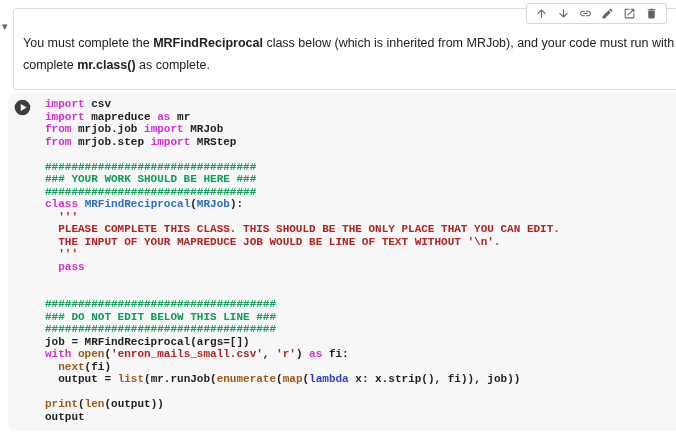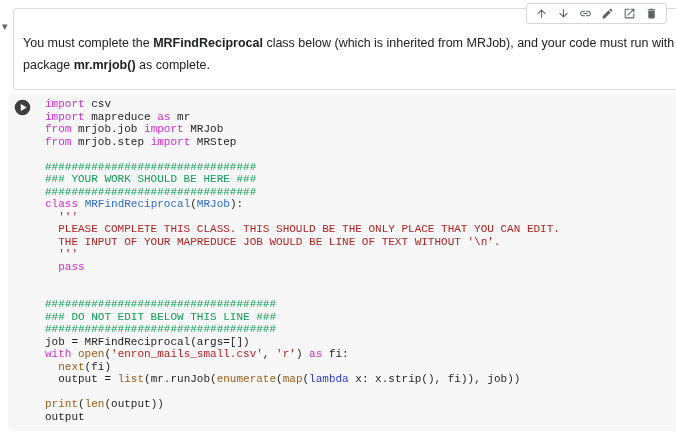--- a/index.html
+++ b/index.html
@@ -33,33 +33,33 @@
   
   .code-cell {
     position:absolute; left:8px; top:93px; width:668px; height:338px;
     background:#f7f7f7; border-radius:8px 0 0 8px;
   }
   .run-button { position:absolute; left:6px; top:6px; width:17px; height:17px; cursor:pointer; }
   .run-button svg { width:17px; height:17px; display:block; }
   .code-area {
     position:absolute; left:37px; top:5px; right:4px; bottom:4px;
     font-family:"Liberation Mono", monospace;
-    font-size:11px; font-weight:400; line-height:12.5px; color:#1f1f1f;
+    font-size:11px; font-weight:700; line-height:12.5px; color:#1f1f1f;
     cursor:text; overflow:hidden;
   }
   .code-line { white-space:pre; height:12.5px; }
 </style>
 </head>
 <body>
 
 <div class="md-cell">
   <div class="md-inner">
     <div class="md-paragraph">
         <div class="md-line"><span>You must complete the </span><b>MRFindReciprocal</b><span> class below (which is inherited from MRJob), and your code must run with the </span></div>
-        <div class="md-line"><span>package </span><b>mr.mrjob()</b><span> as complete.</span></div>
+        <div class="md-line"><span>complete </span><b>mr.class()</b><span> as complete.</span></div>
       </div>
   </div>
 </div>
 
 <div class="collapse-toggle">▾</div>
 
 <div class="cell-toolbar">
   <span class="tb-icon">
     <svg viewBox="0 0 24 24">
         <path d="M4 12l1.41 1.41L11 7.83V20h2V7.83l5.58 5.58L20 12l-8-8-8 8z"></path>

